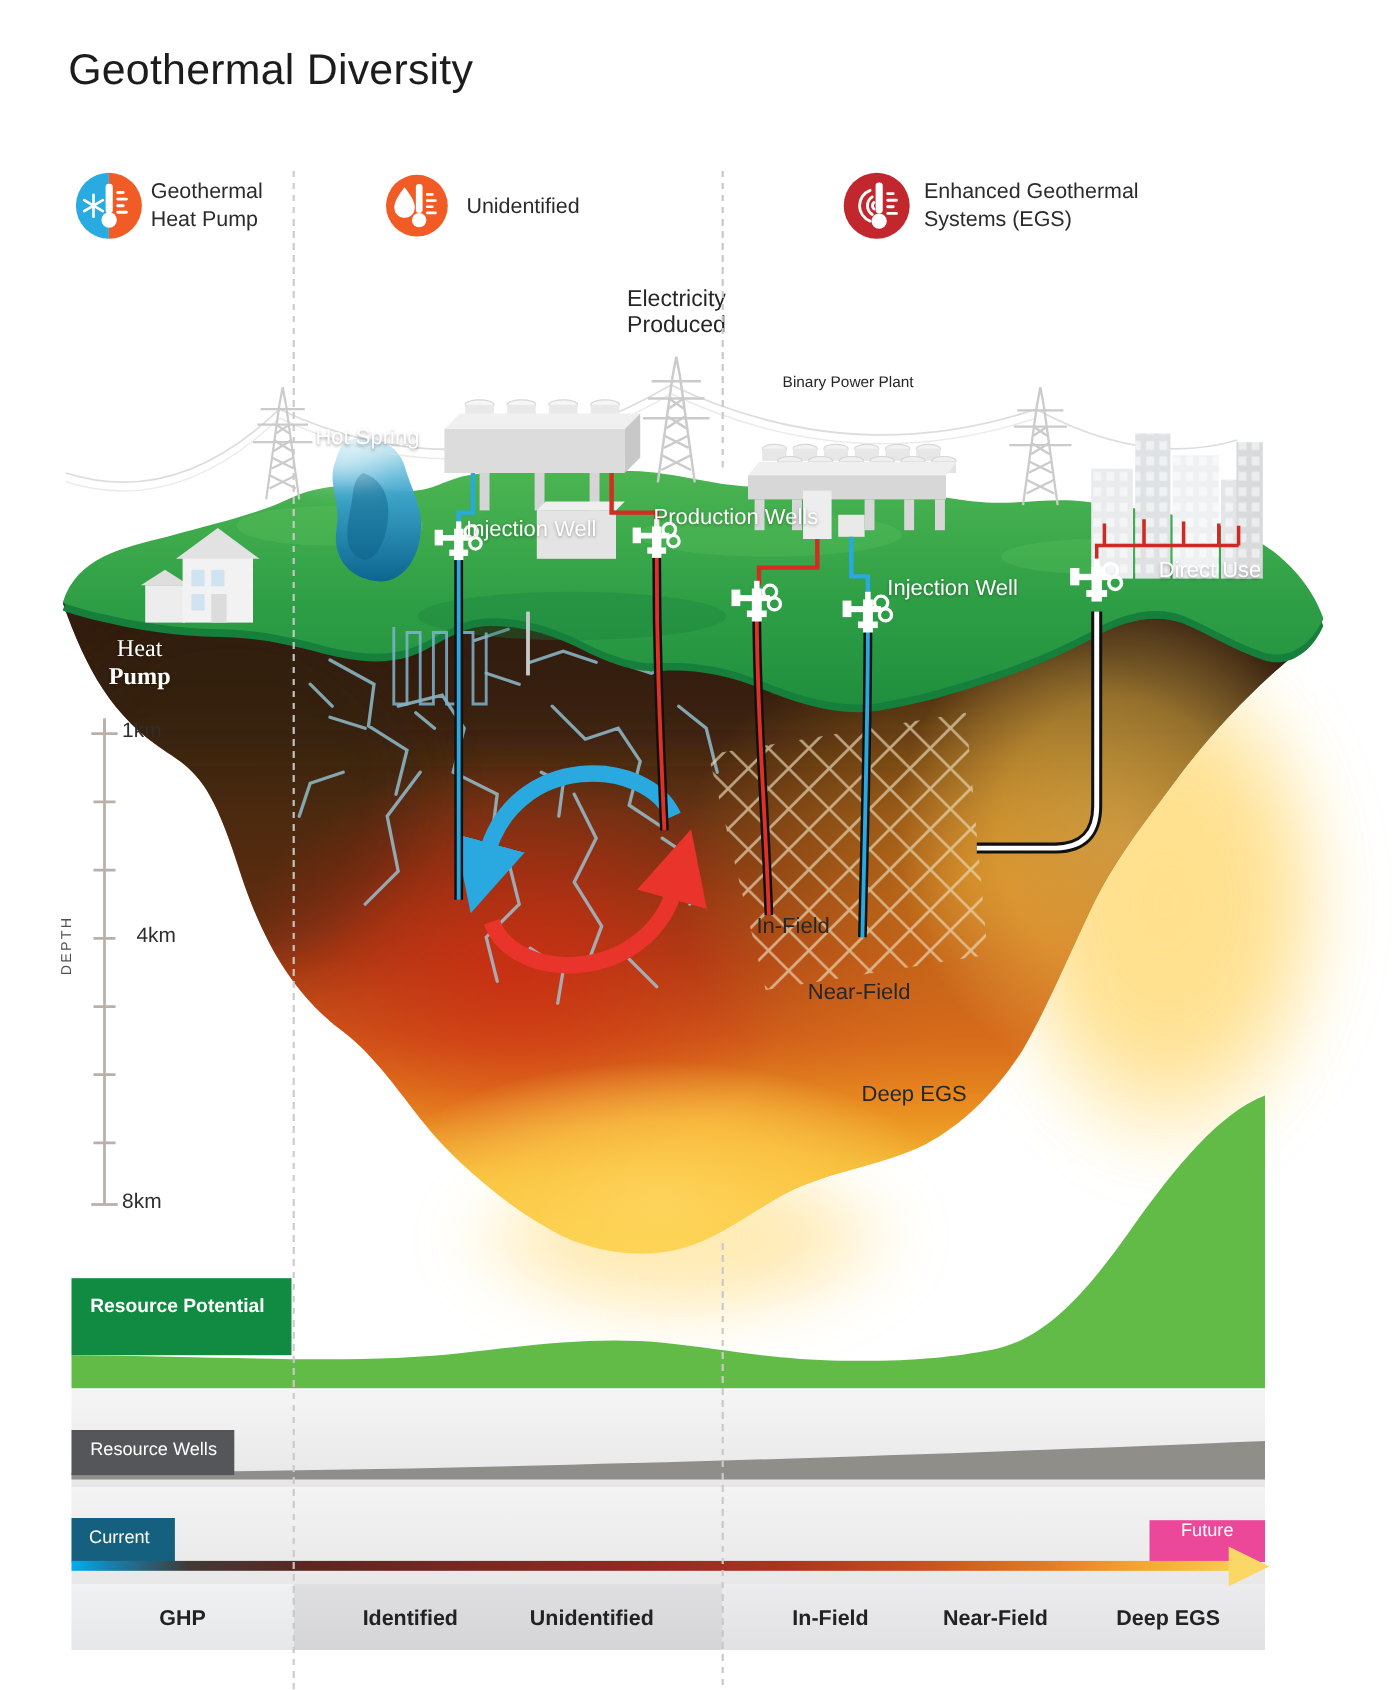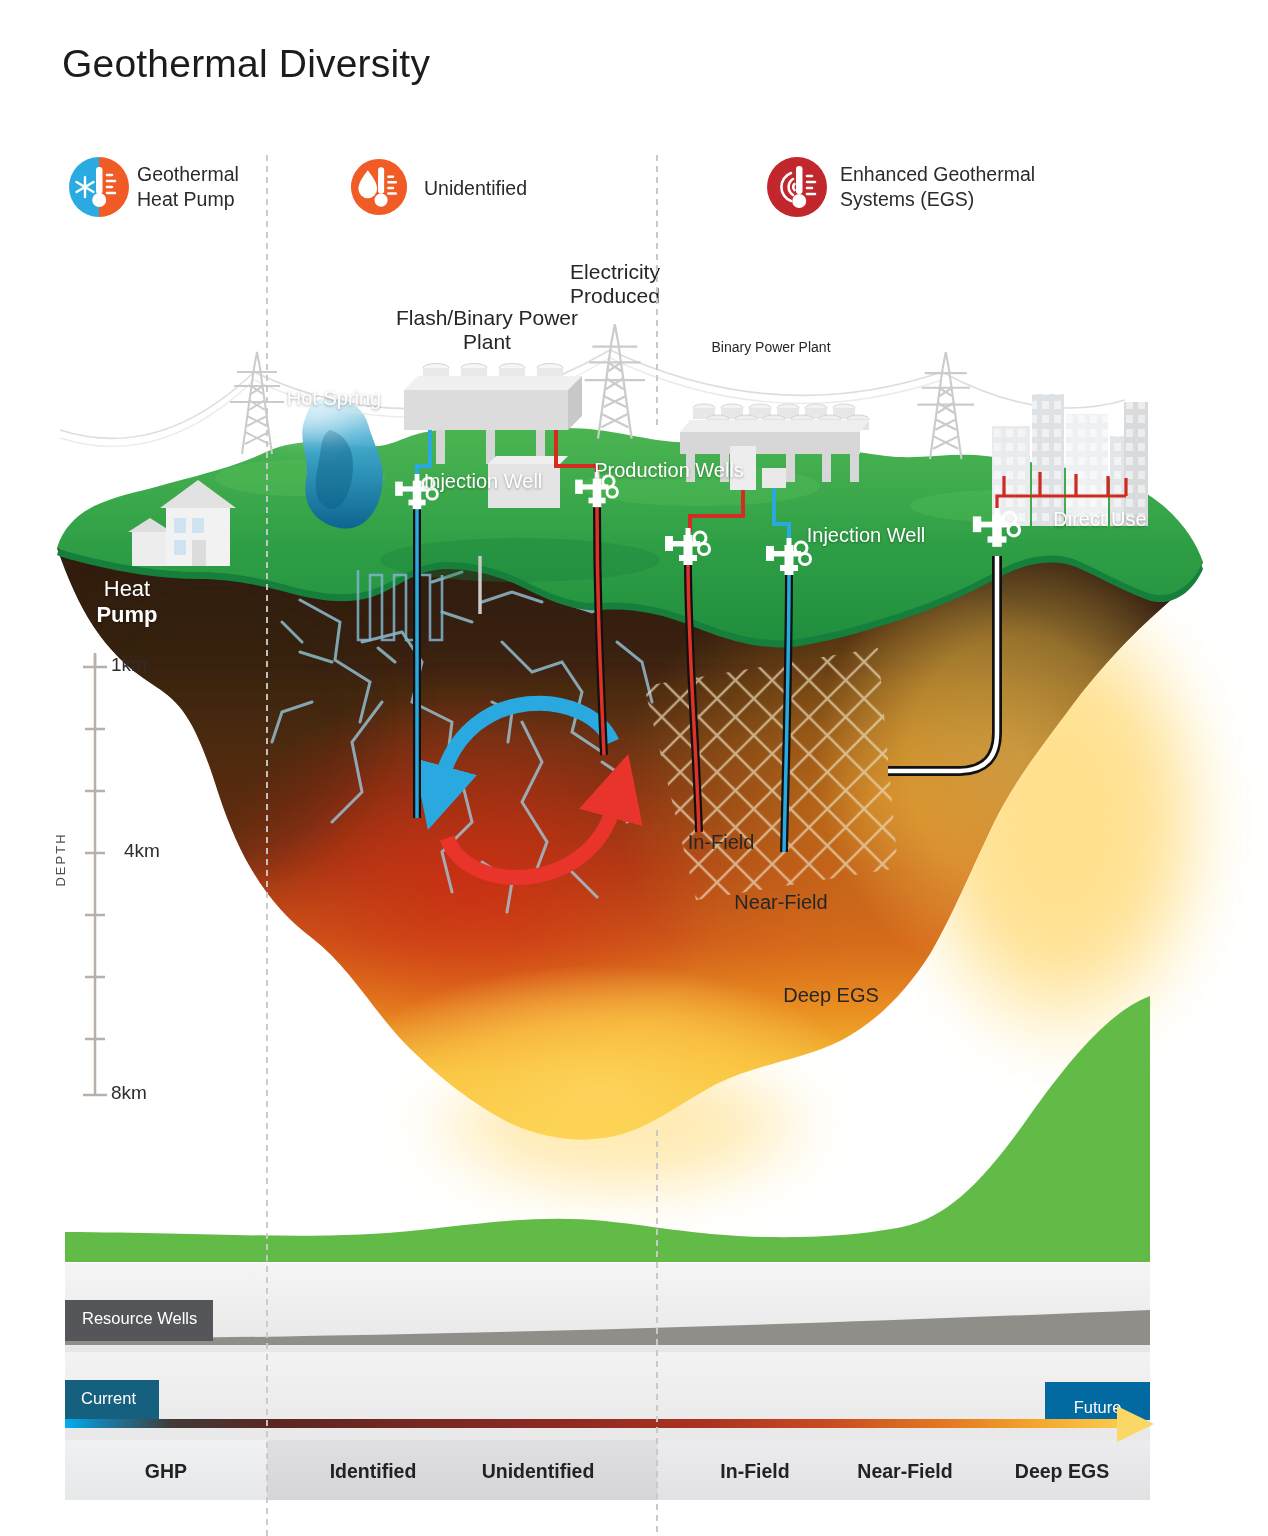--- a/index.html
+++ b/index.html
@@ -27,21 +27,21 @@
   .lbl-dark{color:#262626;}
   .lbl-white{color:#fff;text-shadow:0 1px 3px rgba(0,0,0,.35);}
   #lbl-electricity{left:615px;top:260px;width:145px;font-size:21px;}
   #lbl-flash{left:487px;top:306px;width:210px;font-size:21px;}
   #lbl-binary{left:771px;top:340px;width:150px;font-size:14px;}
   #lbl-hotspring{left:334px;top:387px;width:100px;}
   #lbl-injwell1{left:483px;top:470px;width:120px;}
   #lbl-prodwells{left:669px;top:459px;width:150px;}
   #lbl-injwell2{left:866px;top:524px;width:120px;}
   #lbl-directuse{left:1100px;top:508px;width:180px;}
-  #lbl-heatpump{left:127px;top:576px;width:110px;font-size:22px;line-height:1.2;}
+  #lbl-heatpump{left:127px;top:576px;width:110px;font-size:22px;line-height:1.2;font-family:Liberation Serif, serif;}
   #lbl-heatpump .bold{font-weight:bold;}
   #lbl-infield{left:721px;top:831px;width:120px;}
   #lbl-nearfield{left:781px;top:891px;width:140px;}
   #lbl-deepegs{left:831px;top:984px;width:140px;}
   
   .depth-num{z-index:20;font-size:19px;color:#2e2e2e;}
   #depth-1km{left:111px;top:654px;}
   #depth-4km{left:124px;top:840px;}
   #depth-8km{left:111px;top:1082px;}
   #depth-axis-label{left:18px;top:852px;width:84px;text-align:center;transform:rotate(-90deg);font-size:13px;letter-spacing:2px;color:#4f4f4f;z-index:20;}
@@ -50,21 +50,21 @@
   #band-a{left:65px;top:1263px;width:1085px;height:89px;background:linear-gradient(#f5f5f6,#e7e7e8);}
   #band-b{left:65px;top:1352px;width:1085px;height:88px;background:linear-gradient(#f3f3f4,#e8e8e9);}
   #axis-band-1{left:65px;top:1440px;width:202px;height:60px;background:linear-gradient(#f0f1f2,#e5e7e8);}
   #axis-band-2{left:267px;top:1440px;width:390px;height:60px;background:linear-gradient(#dfdfe1,#d5d5d7);}
   #axis-band-3{left:657px;top:1440px;width:493px;height:60px;background:linear-gradient(#ececee,#e1e1e3);}
   
   .chart-box{z-index:22;color:#fff;box-sizing:border-box;}
   #box-potential{left:65px;top:1162px;width:200px;height:70px;background:#118a42;font-weight:bold;font-size:17.5px;padding:15px 0 0 17px;}
   #box-risk{left:65px;top:1300px;width:148px;height:41px;background:#54565a;font-size:16.5px;padding:9px 0 0 17px;}
   #box-current{left:65px;top:1380px;width:94px;height:40px;background:#15607e;font-size:16.5px;padding:9px 0 0 16px;}
-  #box-future{left:1045px;top:1382px;width:105px;height:38px;background:#0369a1;font-size:16.5px;text-align:center;padding-top:16px;}
+  #box-future{left:1045px;top:1382px;width:105px;height:38px;background:#ec4899;font-size:16.5px;text-align:center;padding-top:0;}
   
   #grad-bar{left:65px;top:1419px;width:1067px;height:9px;z-index:24;background:linear-gradient(90deg,#00aeef 0%,#1583b4 3%,#413a37 10%,#5c2621 20%,#742823 32%,#8e2a22 47%,#ab3220 60%,#c94d21 72%,#e37b22 83%,#f4a62c 91%,#fcd050 100%);}
   #grad-head{left:1117px;top:1406px;width:0;height:0;z-index:25;border-top:18px solid rgba(0,0,0,0);border-bottom:18px solid rgba(0,0,0,0);border-left:37px solid #fbd765;}
   
   .axis-label{z-index:20;transform:translateX(-50%);font-weight:bold;font-size:19.5px;color:#222;}
   #ax-ghp{left:166px;top:1460px;}
   #ax-identified{left:373px;top:1460px;}
   #ax-unidentified{left:538px;top:1460px;}
   #ax-infield{left:755px;top:1460px;}
   #ax-nearfield{left:905px;top:1460px;}
@@ -384,40 +384,40 @@
       <path d="M85,729 H105 M85,791 H105 M85,853 H105 M85,915 H105 M85,977 H105 M85,1039 H105"></path>
       <path d="M83,1095 H107"></path>
     </g>
 
     <path fill="#62bb46" d="M65,1232 C220,1233 320,1241 420,1230 C490,1222 545,1215 605,1221 C660,1227 705,1236 765,1237 C825,1238 865,1234 902,1227 C950,1218 988,1175 1030,1115 C1068,1062 1108,1012 1150,996 L1150,1262 L65,1262 Z"></path>
 
     <path fill="#908e89" d="M65,1339 C350,1337 700,1329 1150,1310 L1150,1345 L65,1345 Z"></path>
   </svg>
 
   <div class="abs scene-label lbl-dark" id="lbl-electricity">Electricity Produced</div>
-  <div class="abs scene-label lbl-dark" id="lbl-flash">Flash/Binary Power Plant</div>
   <div class="abs scene-label lbl-dark" id="lbl-binary">Binary Power Plant</div>
   <div class="abs scene-label lbl-white" id="lbl-hotspring">Hot Spring</div>
   <div class="abs scene-label lbl-white" id="lbl-injwell1">Injection Well</div>
   <div class="abs scene-label lbl-white" id="lbl-prodwells">Production Wells</div>
   <div class="abs scene-label lbl-white" id="lbl-injwell2">Injection Well</div>
   <div class="abs scene-label lbl-white" id="lbl-directuse">Direct Use</div>
   <div class="abs scene-label lbl-white" id="lbl-heatpump">
     <span>Heat</span><br>
     <span class="bold">Pump</span>
   </div>
   <div class="abs scene-label lbl-dark" id="lbl-infield">In-Field</div>
   <div class="abs scene-label lbl-dark" id="lbl-nearfield">Near-Field</div>
   <div class="abs scene-label lbl-dark" id="lbl-deepegs">Deep EGS</div>
 
   <div class="abs depth-num" id="depth-1km">1km</div>
   <div class="abs depth-num" id="depth-4km">4km</div>
   <div class="abs depth-num" id="depth-8km">8km</div>
   <div class="abs" id="depth-axis-label">DEPTH</div>
 
+  <div class="abs chart-box" id="box-potential">Resource Potential</div>
   <div class="abs chart-box" id="box-risk">Resource Wells</div>
   <div class="abs chart-box" id="box-current">Current</div>
   <div class="abs chart-box" id="box-future">Future</div>
 
   <div class="abs" id="grad-bar"></div>
   <div class="abs" id="grad-head"></div>
 
   <div class="abs axis-label" id="ax-ghp">GHP</div>
   <div class="abs axis-label" id="ax-identified">Identified</div>
   <div class="abs axis-label" id="ax-unidentified">Unidentified</div>

